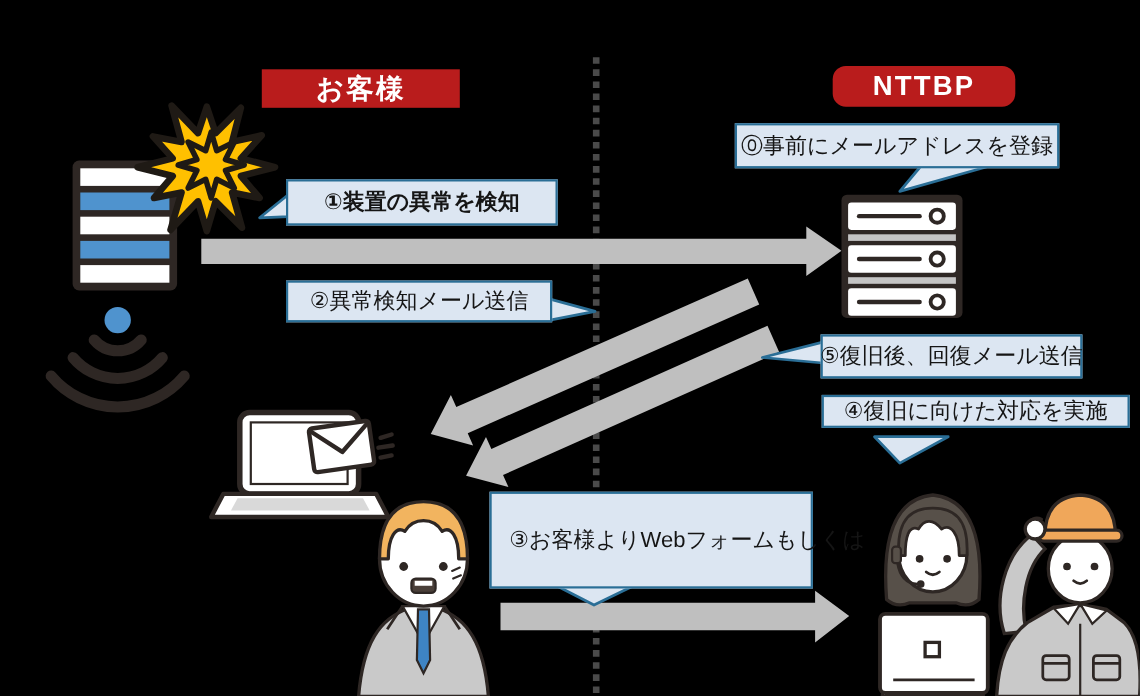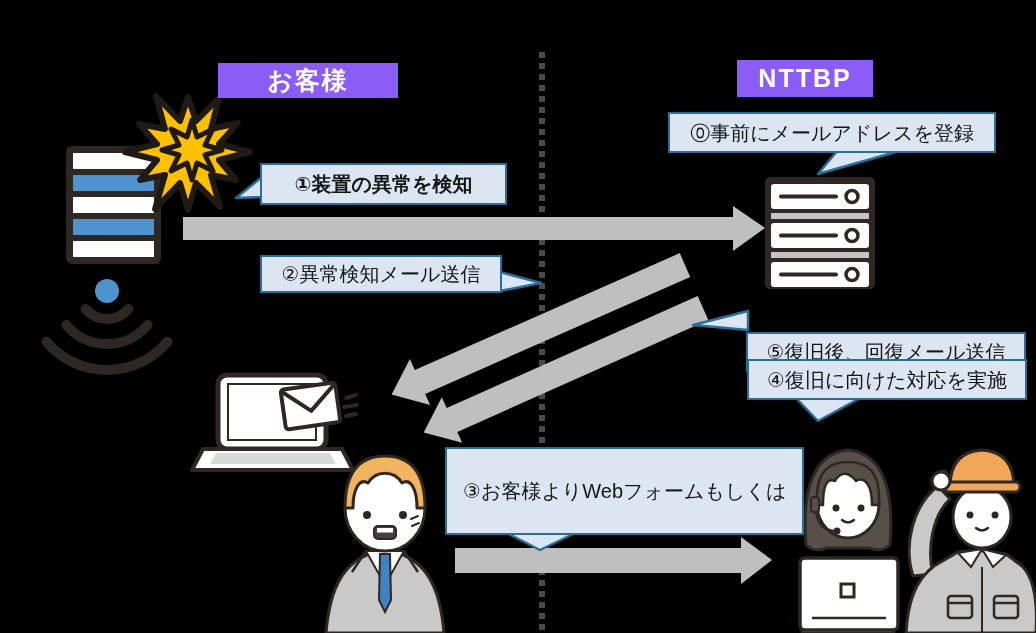--- a/index.html
+++ b/index.html
@@ -1,21 +1,21 @@
 <!DOCTYPE html>
 <html><head>
 <meta charset="utf-8">
 <style>
   html,body{margin:0;padding:0;background:#000;}
   .stage{position:relative;width:1036px;height:633px;background:#000;overflow:hidden;
          font-family:"Liberation Sans","DejaVu Sans",sans-serif;}
   .stage svg{position:absolute;left:0;top:0;}
-  .hdr{position:absolute;background:#8b5cf6;color:#fff;font-weight:bold;font-size:25px;
+  .hdr{position:absolute;background:#b91c1c;color:#fff;font-weight:bold;font-size:25px;
        display:flex;align-items:center;justify-content:center;box-sizing:border-box;
-       letter-spacing:2px;}
+       letter-spacing:2px;margin-left:20px;}
   .callout{position:absolute;background:#dce6f2;border:2.5px solid #2a6e96;
            display:flex;align-items:center;justify-content:center;font-size:20px;
            color:#151515;box-sizing:border-box;white-space:nowrap;line-height:1.2;}
   .callout.multiline{flex-direction:column;align-items:flex-start;justify-content:center;
                      padding-left:16px;font-size:20px;line-height:1.55;}
   .callout.multiline .l2{margin-left:21px;}
 </style>
 </head>
 <body>
 
@@ -141,29 +141,29 @@
     <polygon points="262,177 262,197 236,198"></polygon>
     <polygon points="838,150 903,150 818,174"></polygon>
     <polygon points="500,272 500,291 541,283"></polygon>
     <polygon points="748,311 748,330 693,325"></polygon>
     <polygon points="795,397 862,397 818,421"></polygon>
     <polygon points="505,532 577,532 540,550"></polygon>
   </g>
 </svg>
 
   <div class="hdr" style="left:218px;top:63px;width:180px;height:35px;">お客様</div>
-  <div class="hdr" style="left:737px;top:60px;width:136px;height:37px;">NTTBP</div>
+  <div class="hdr" style="left:737px;top:60px;width:166px;height:37px;border-radius:12px;">NTTBP</div>
 
-  <div class="callout" style="left:668px;top:112px;width:328px;height:41px;">⓪事前にメールアドレスを登録</div>
+  <div class="callout" style="left:668px;top:112px;width:295px;height:41px;">⓪事前にメールアドレスを登録</div>
 
   <div class="callout" style="left:260px;top:163px;width:247px;height:42px;font-weight:bold;">①装置の異常を検知</div>
 
   <div class="callout" style="left:260px;top:255px;width:242px;height:38px;">②異常検知メール送信</div>
 
-  <div class="callout" style="left:746px;top:304px;width:280px;height:40px;margin-top:28px;">⑤復旧後、回復メール送信</div>
+  <div class="callout" style="left:746px;top:304px;width:238px;height:40px;">⑤復旧後、回復メール送信</div>
 
-  <div class="callout" style="left:747px;top:359px;width:280px;height:41px;">④復旧に向けた対応を実施</div>
+  <div class="callout" style="left:747px;top:359px;width:280px;height:30px;">④復旧に向けた対応を実施</div>
 
-  <div class="callout multiline" style="left:445px;top:447px;width:359px;height:88px;">
+  <div class="callout multiline" style="left:445px;top:447px;width:294px;height:88px;">
     <span>③お客様よりWebフォームもしくは</span>
   </div>
 
 </div>
 
 </body></html>

